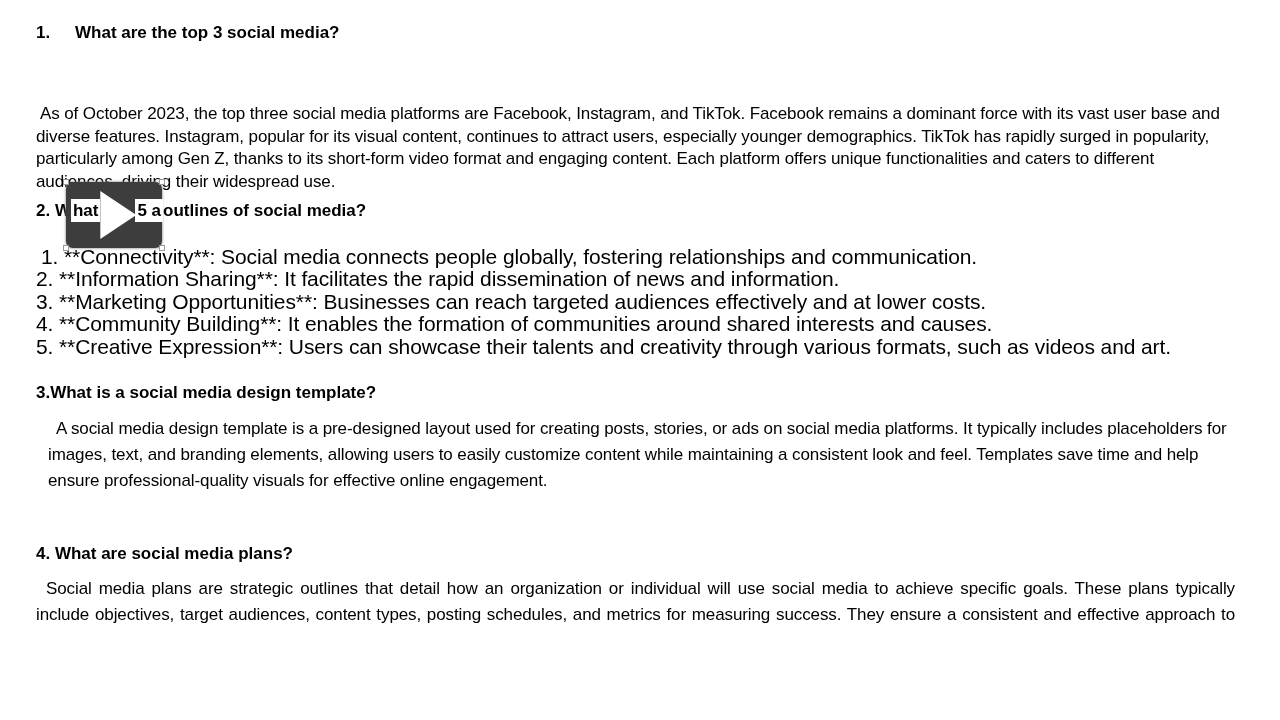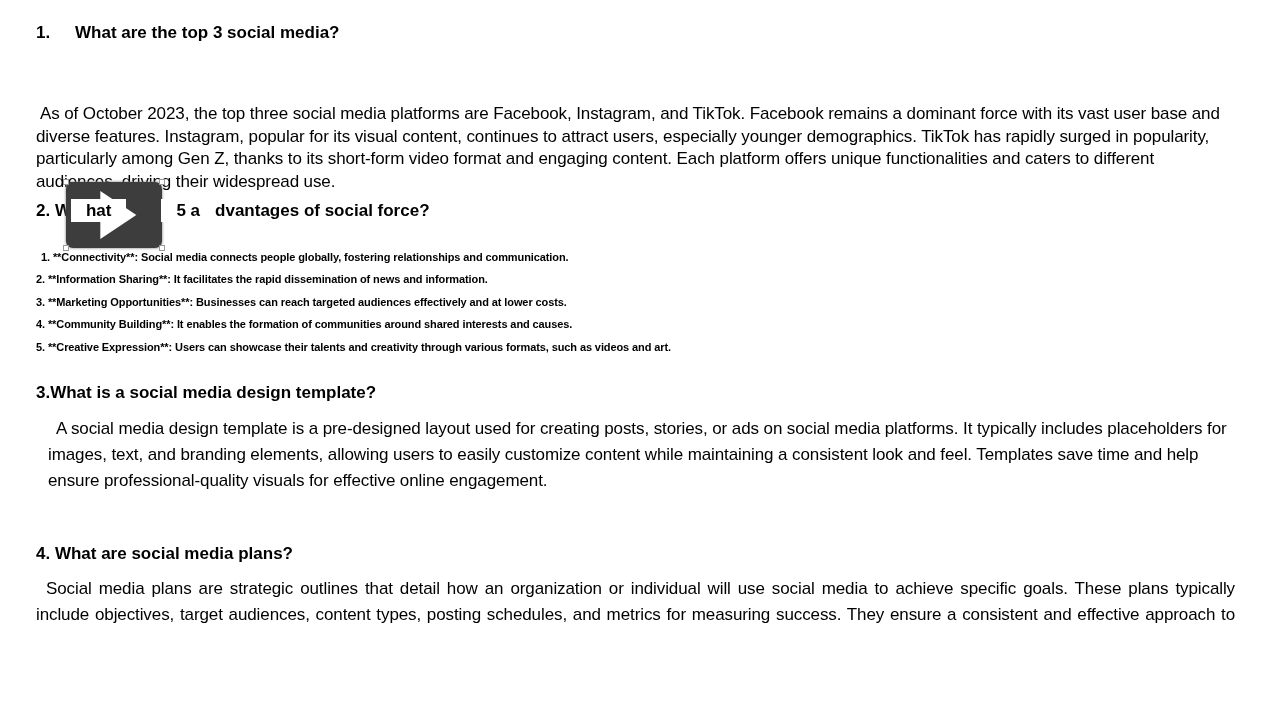--- a/index.html
+++ b/index.html
@@ -24,26 +24,26 @@
   .body-text {
     font-size: 17px;
     line-height: 22.5px;
     letter-spacing: -0.1px;
   }
   .body-loose { line-height: 26px; }
   .justified { text-align: justify; }
   .indent-4 { text-indent: 4px; margin-top: 35px; }
   .indent-8 { text-indent: 8px; margin-left: 12px; }
   .indent-10 { text-indent: 10px; }
-  .qa-list div { font-size: 11px; line-height: 22.4px; letter-spacing: -0.1px; font-weight: bold; }
+  .qa-list div { font-size: 21px; line-height: 22.4px; letter-spacing: -0.1px; }
   .qa-list div:first-child { text-indent: 5px; }
 
   
   .seg-under { position: relative; z-index: 1; }
-  .seg-over  { position: relative; z-index: 3; background: #ffffff; padding: 2px 15px; }
+  .seg-over  { position: relative; z-index: 3; background: #ffffff; padding: 2px 2px; }
 
   .video-overlay {
     position: absolute;
     left: 66px;
     top: 182px;
     width: 96px;
     height: 66px;
     background: #3d3d3d;
     border-radius: 7px;
     z-index: 2;
@@ -77,21 +77,21 @@
 <body>
 
 <div class="page">
 
   <div class="block heading" style="top:22px;">
     <span class="qnum">1.</span><span>What are the top 3 social media?</span>
   </div>
   <div class="block body-text indent-4" style="top:68px;">As of October 2023, the top three social media platforms are Facebook, Instagram, and TikTok. Facebook remains a dominant force with its vast user base and diverse features. Instagram, popular for its visual content, continues to attract users, especially younger demographics. TikTok has rapidly surged in popularity, particularly among Gen Z, thanks to its short-form video format and engaging content. Each platform offers unique functionalities and caters to different audiences, driving their widespread use.</div>
 
   <div class="block heading" style="top:200px;">
-    <span class="seg-under">2. W</span><span class="seg-over">hat</span><span class="seg-under"> are </span><span class="seg-over">5 a</span><span class="seg-under">dvantages of social force?</span>
+    <span class="seg-under">2. W</span><span class="seg-over">hat</span><span class="seg-under"> are </span><span class="seg-over">5 a</span><span class="seg-under">outlines of social media?</span>
   </div>
 
   <div class="video-overlay">
     <div class="play-triangle"></div>
     <div class="handle tl"></div>
     <div class="handle tr"></div>
     <div class="handle bl"></div>
     <div class="handle br"></div>
   </div>
 

